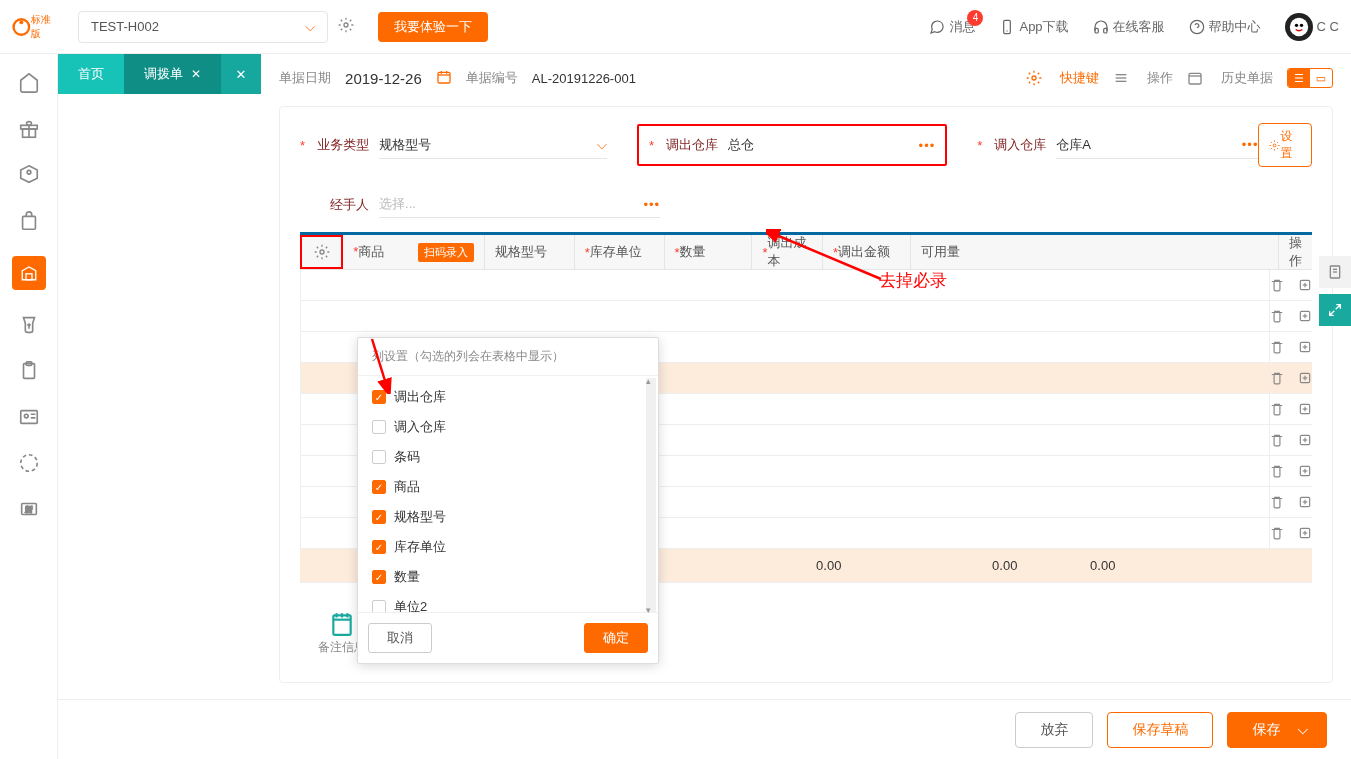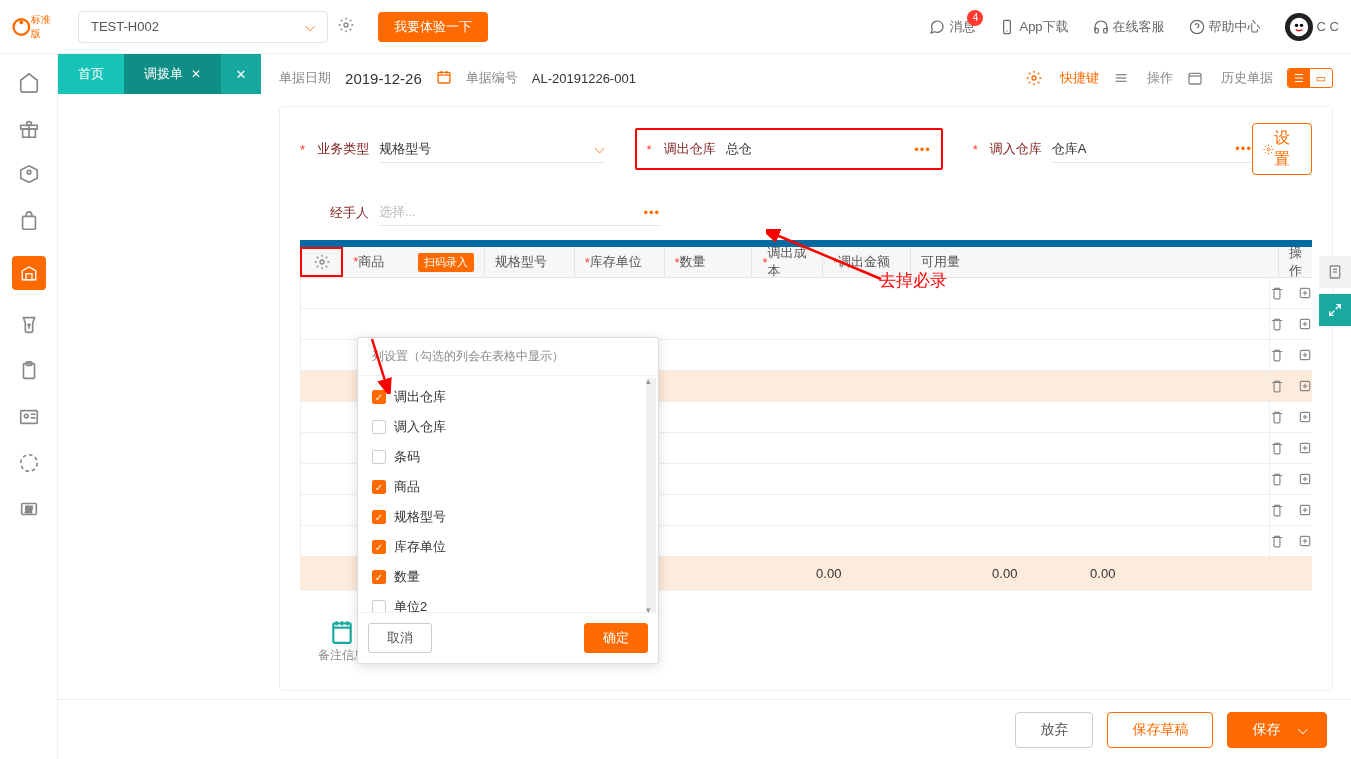--- a/index.html
+++ b/index.html
@@ -57,31 +57,31 @@
 .form-field { display: flex; align-items: center; gap: 10px; position: relative; }
 .form-field .fl { color: #7f1d1d; }
 .form-field .req { color: #ff3b30; margin-right: 2px; }
 .form-field .val { color: #333; }
 .form-field .chev2 { color: #ff6a00; margin-left: auto; }
 .form-field .more { color: #ff6a00; margin-left: auto; letter-spacing: 1px; }
 .form-field .underline { flex: 1; border-bottom: 1px solid #e5e5e5; display: flex; align-items: center; padding: 4px 0; }
 .ff1 { width: 360px; }
 .ff2 { width: 360px; margin-left: 30px; border: 2px solid #ff0000; padding: 6px 10px; border-radius: 2px; }
 .ff3 { width: 330px; margin-left: 30px; }
-.settings-btn { margin-left: auto; border: 1px solid #ff6a00; color: #ff6a00; border-radius: 4px; padding: 4px 10px; display: flex; align-items: center; gap: 0; cursor: pointer; font-size: 16px; }
+.settings-btn { margin-left: auto; border: 1px solid #ff6a00; color: #ff6a00; border-radius: 4px; padding: 4px 10px; display: flex; align-items: center; gap: 0; cursor: pointer; font-size: 12px; }
 .form-row2 { display: flex; align-items: center; margin-top: 24px; }
 .ff4 { width: 360px; }
 .ff4 .placeholder { color: #bbb; }
 
 
 .arrow-svg { position: absolute; left: 505px; top: 175px; pointer-events: none; }
 .annotation-text { position: absolute; left: 618px; top: 215px; color: #ff0000; font-size: 17px; pointer-events: none; }
 
 
-.table-header { display: flex; background: #f7f7f7; border-top: 7px solid #0369a1; border-bottom: 1px solid #e5e5e5; height: 38px; margin-top: 14px; position: relative; }
+.table-header { display: flex; background: #f7f7f7; border-top: 3px solid #0369a1; border-bottom: 1px solid #e5e5e5; height: 38px; margin-top: 14px; position: relative; }
 .th { display: flex; align-items: center; padding: 0 10px; border-right: 1px solid #e5e5e5; color: #555; }
 .th .req { color: #ff3b30; }
 .th-gear { width: 46px; justify-content: center; border: 2px solid #ff0000; }
 .th-product { width: 160px; justify-content: space-between; }
 .scan-badge { background: #ff6a00; color: #fff; font-size: 11px; padding: 2px 6px; border-radius: 2px; }
 .th-spec { width: 100px; }
 .th-unit { width: 100px; }
 .th-qty { width: 98px; }
 .th-cost { width: 78px; }
 .th-amt { width: 98px; }

